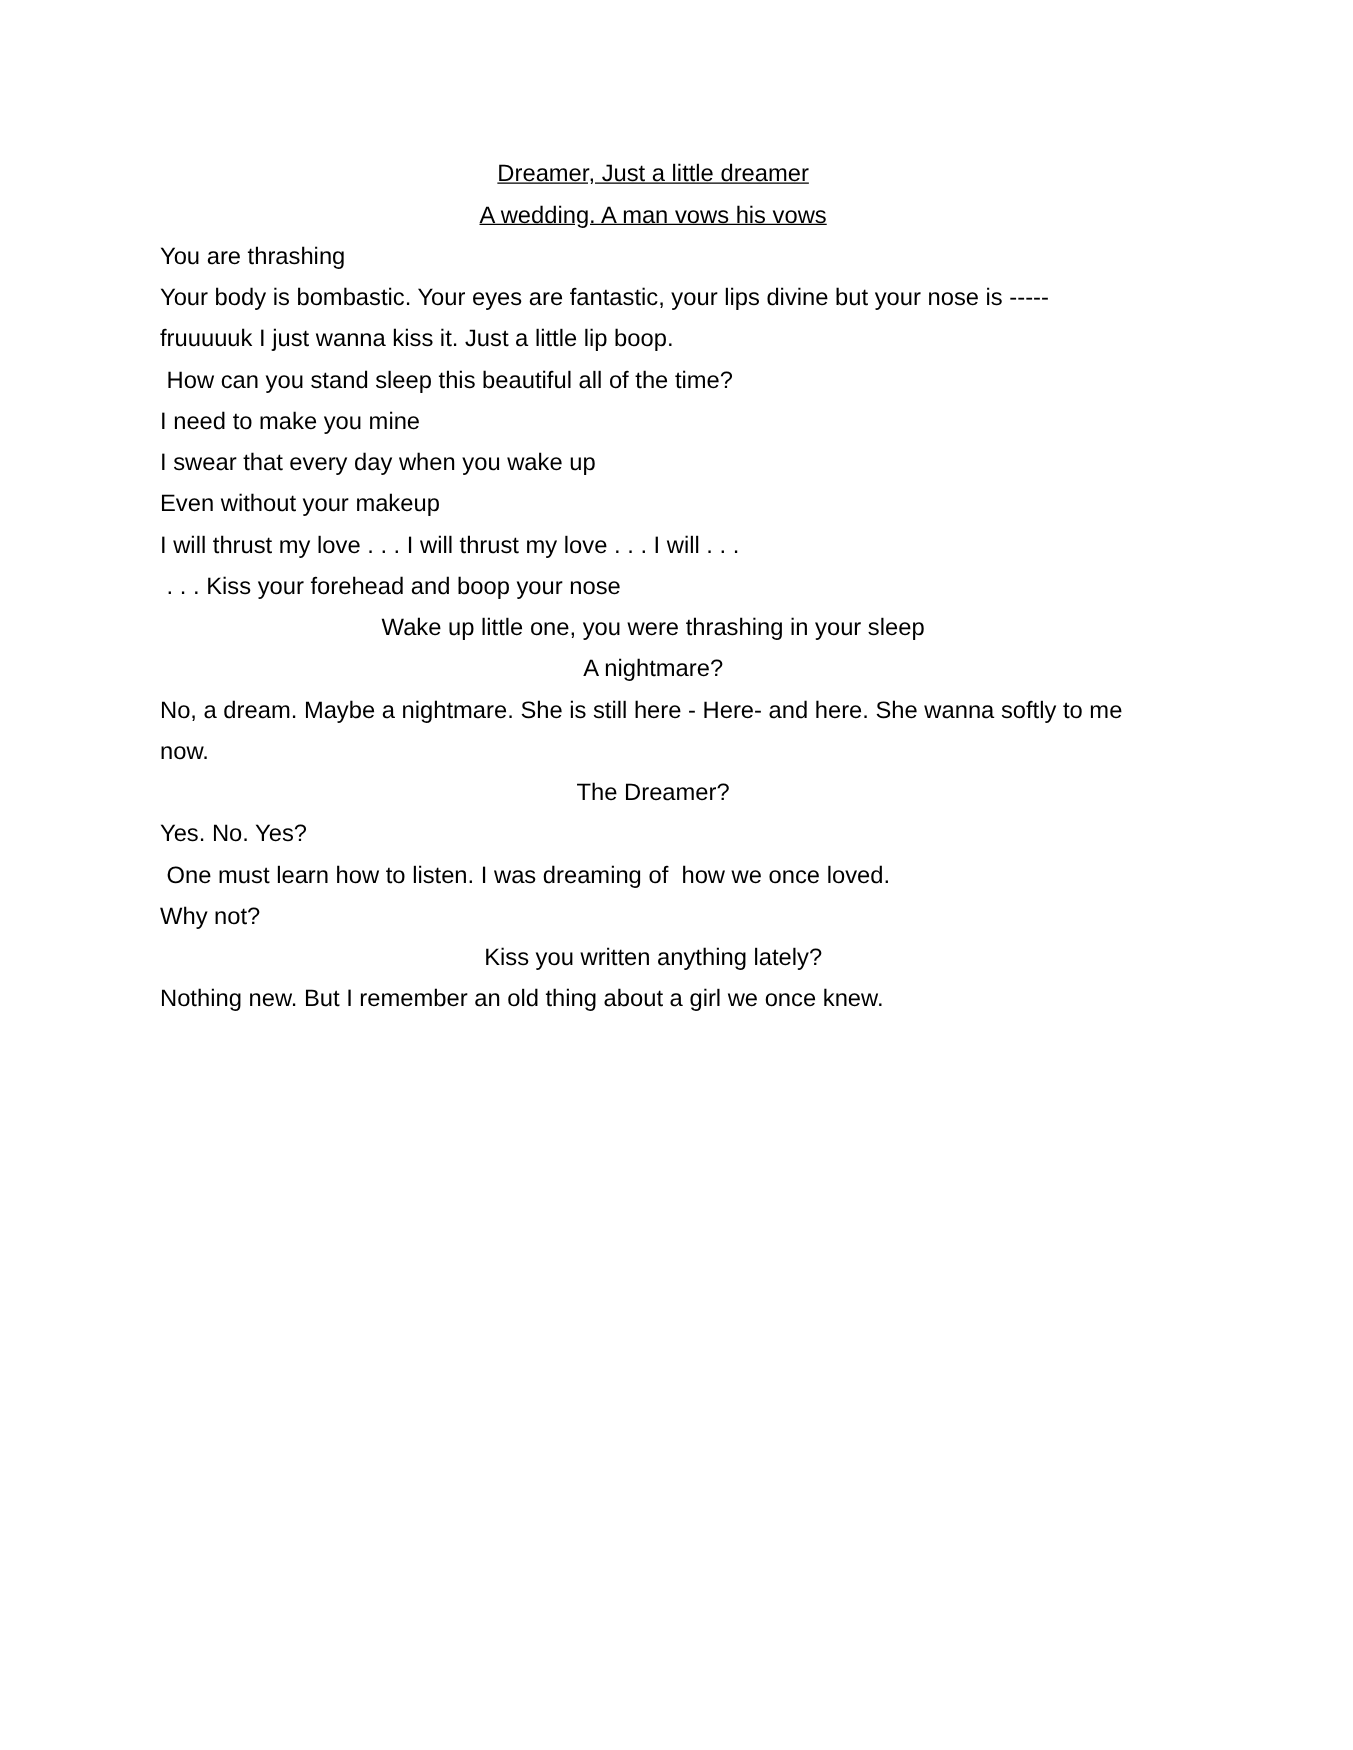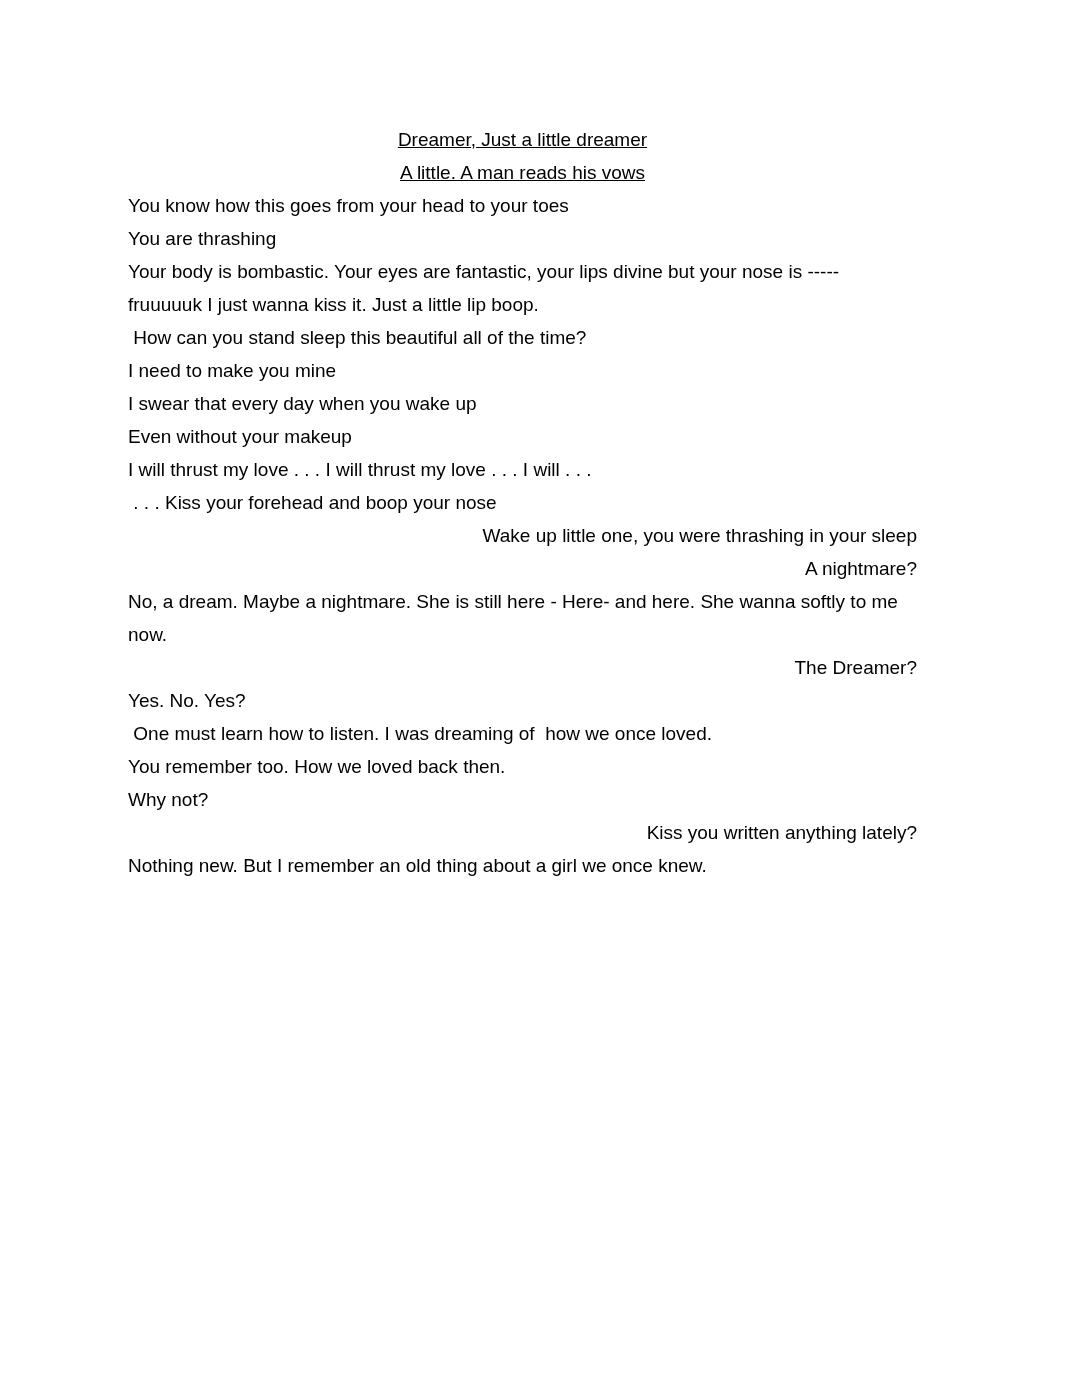--- a/index.html
+++ b/index.html
@@ -26,43 +26,41 @@
     font-size: 19px;
     line-height: 33px;
     font-weight: normal;
     white-space: pre-wrap;
   }
   .heading {
     font-weight: bold;
     text-decoration: underline;
     text-align: center;
   }
-  .right  { text-align: right; }
+  .right  { text-align: center; }
   .gap-p  { margin-top: 15px; }
   .gap-2  { margin-top: 34px; }
 </style>
 </head>
 <body>
 
 <div class="page">
   <h1 class="heading">Dreamer, Just a little dreamer</h1>
-  <h2 class="heading gap-p">A little. A man reads his vows</h2>
+  <h2 class="heading gap-p">A wedding. A man vows his vows</h2>
 
-  <p class="gap-p">You know how this goes from your head to your toes</p>
   <p class="gap-p">You are thrashing</p>
   <p class="gap-p">Your body is bombastic. Your eyes are fantastic, your lips divine but your nose is ----- fruuuuuk I just wanna kiss it. Just a little lip boop.</p>
   <p class="gap-p"> How can you stand sleep this beautiful all of the time?</p>
   <p class="gap-p">I need to make you mine
 I swear that every day when you wake up
 Even without your makeup
 I will thrust my love . . . I will thrust my love . . . I will . . .</p>
   <p class="gap-2"> . . . Kiss your forehead and boop your nose</p>
   <p class="gap-2 right">Wake up little one, you were thrashing in your sleep
 A nightmare?</p>
   <p class="gap-2">No, a dream. Maybe a nightmare. She is still here - Here- and here. She wanna softly to me now.</p>
   <p class="right">The Dreamer?</p>
   <p>Yes. No. Yes?</p>
   <p> One must learn how to listen. I was dreaming of  how we once loved.</p>
-  <p class="gap-2">You remember too. How we loved back then.</p>
   <p class="gap-2">Why not?</p>
   <p class="right">Kiss you written anything lately?</p>
   <p class="gap-2">Nothing new. But I remember an old thing about a girl we once knew.</p>
 </div>
 
 </body></html>

